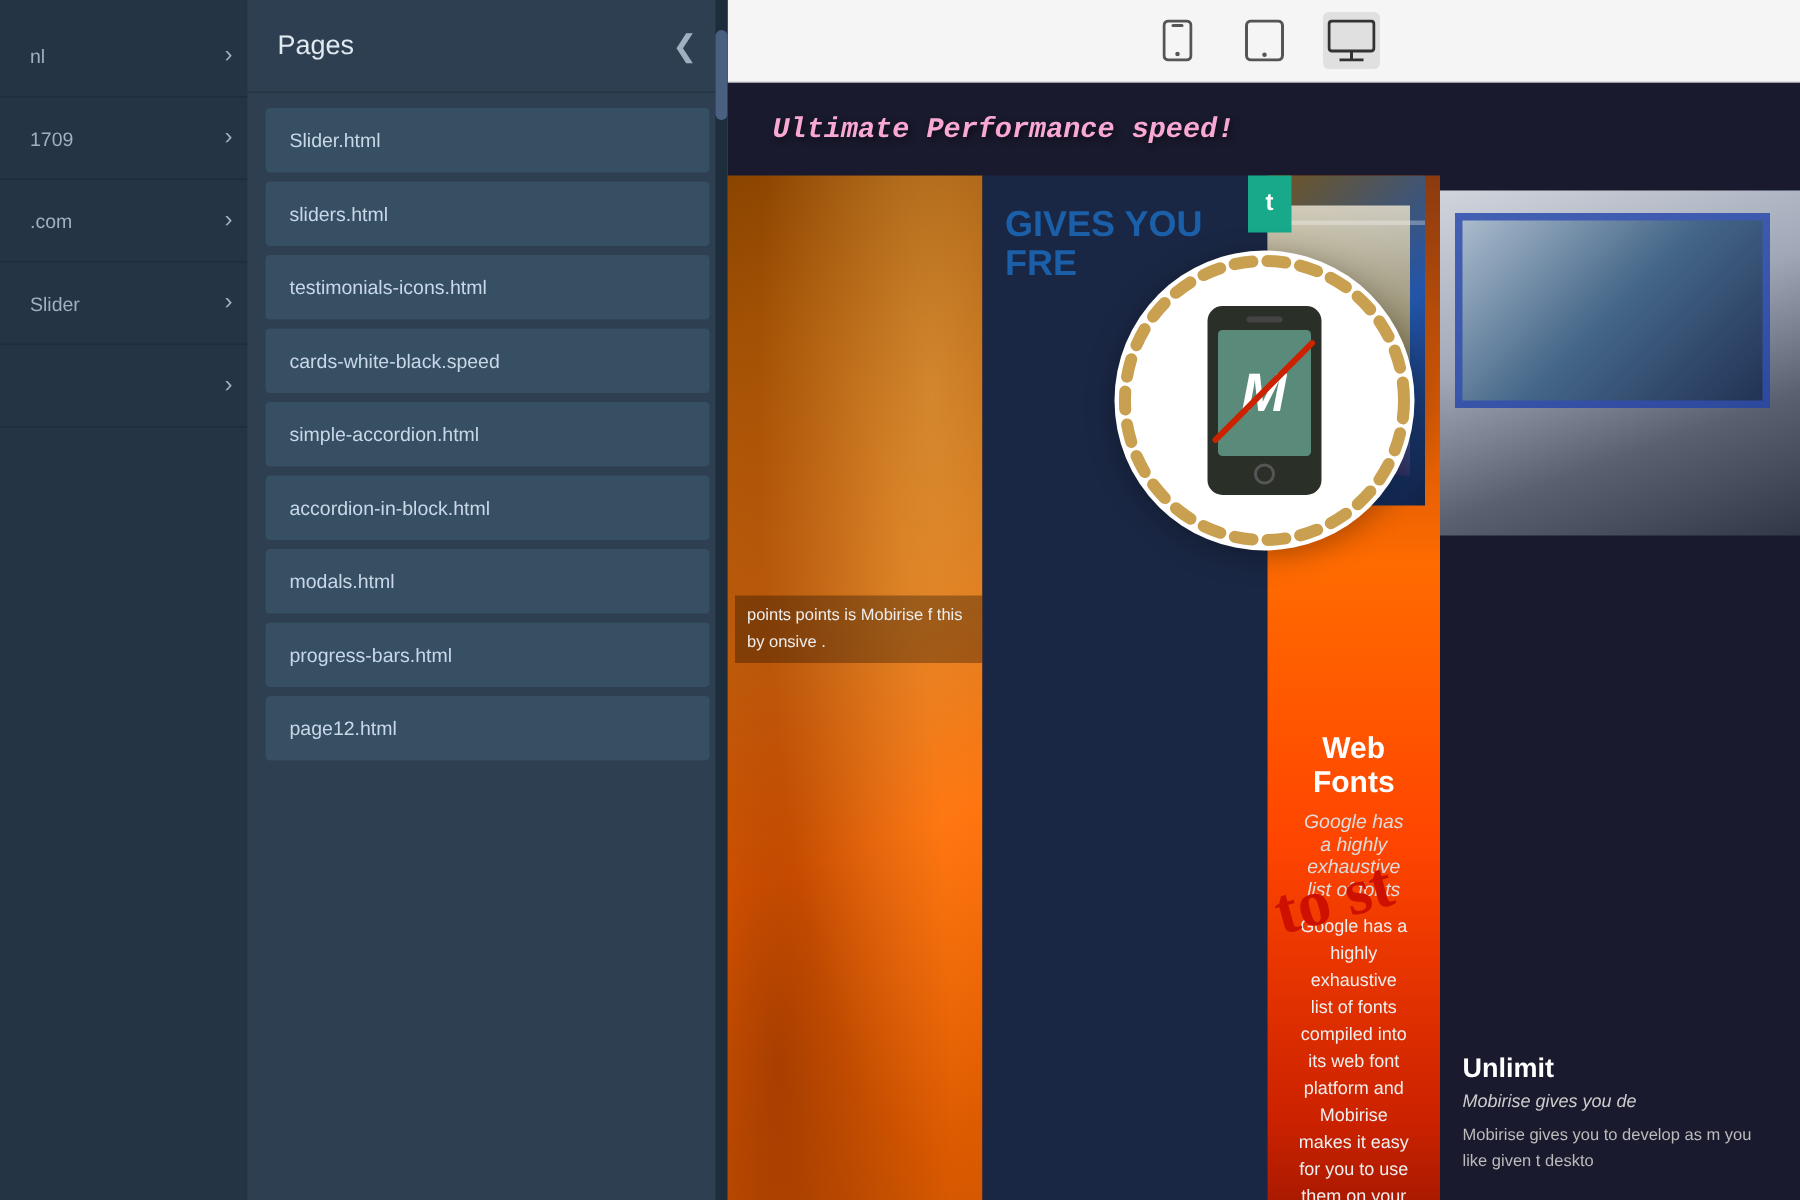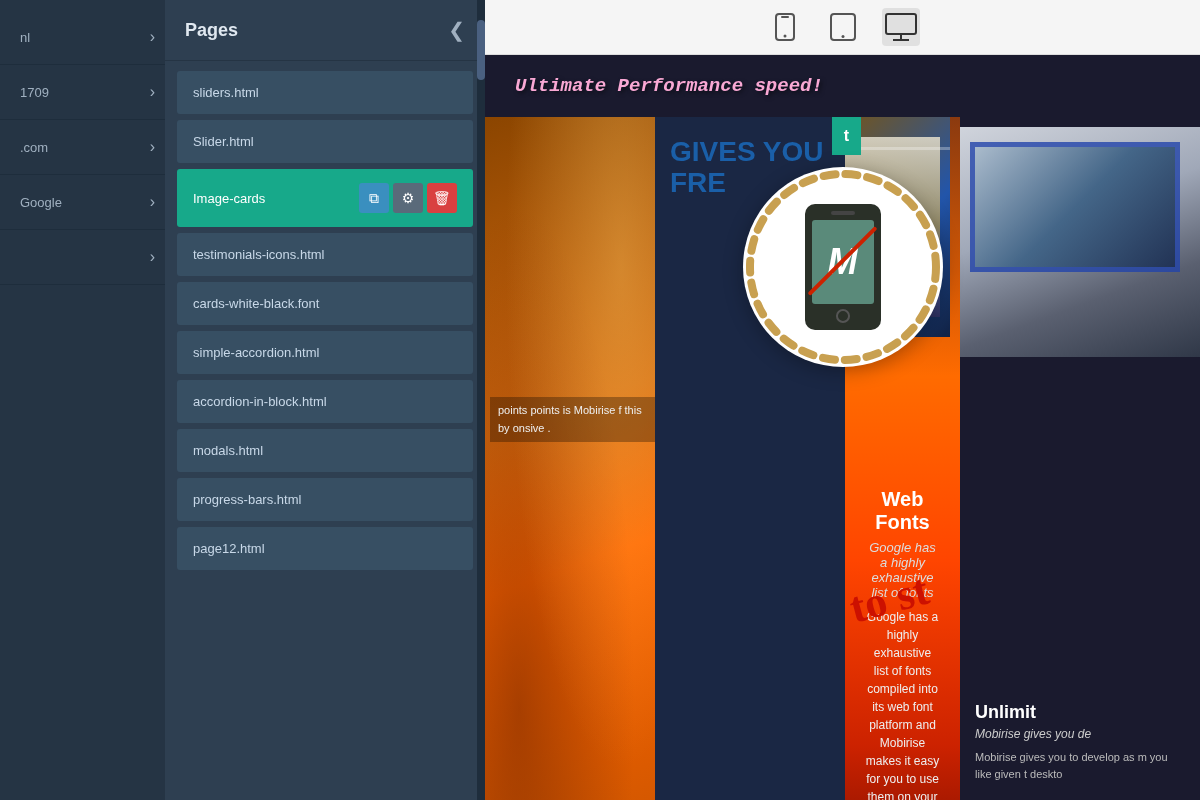--- a/index.html
+++ b/index.html
@@ -43,21 +43,21 @@
     #pages-header {
       display: flex;
       align-items: center;
       justify-content: space-between;
       padding: 18px 20px;
       border-bottom: 1px solid #253444;
     }
     #pages-title {
       color: #e0e8f0;
       font-size: 18px;
-      font-weight: 700;
+      font-weight: 400;
     }
     #pages-close-btn {
       color: #a0b0c0;
       font-size: 20px;
       cursor: pointer;
       background: none;
       border: none;
     }
     #pages-list {
       flex: 1;
@@ -269,21 +269,21 @@
   </div>
   <div class="sidebar-item">
     <span>1709</span>
     <span class="sidebar-chevron">›</span>
   </div>
   <div class="sidebar-item">
     <span>.com</span>
     <span class="sidebar-chevron">›</span>
   </div>
   <div class="sidebar-item">
-    <span>Google</span>
+    <span>Slider</span>
     <span class="sidebar-chevron">›</span>
   </div>
   <div class="sidebar-item">
     <span></span>
     <span class="sidebar-chevron">›</span>
   </div>
 </div>
 
 <div id="pages-panel">
 
@@ -292,43 +292,35 @@
   </div>
 
   <div id="pages-header">
     <span id="pages-title">Pages</span>
     <button id="pages-close-btn">❮</button>
   </div>
 
   <div id="pages-list">
 
     <div class="page-item">
+      <span>Slider.html</span>
+    </div>
+
+    <div class="page-item">
       <span>sliders.html</span>
     </div>
 
-    <div class="page-item">
-      <span>Slider.html</span>
-    </div>
-
-    <div class="page-item active">
-      <span>Image-cards</span>
-      <div class="page-item-actions">
-        <button class="page-action-btn btn-copy">⧉</button>
-        <button class="page-action-btn btn-settings">⚙</button>
-        <button class="page-action-btn btn-delete">🗑</button>
-      </div>
-    </div>
 
     <div class="page-item">
       <span>testimonials-icons.html</span>
     </div>
 
 
     <div class="page-item">
-      <span>cards-white-black.font</span>
+      <span>cards-white-black.speed</span>
     </div>
 
     <div class="page-item">
       <span>simple-accordion.html</span>
     </div>
 
     <div class="page-item">
       <span>accordion-in-block.html</span>
     </div>
 
@@ -392,21 +384,21 @@
 
 points is
 Mobirise
 f this by
 onsive
 .</span>
           </div>
         </div>
 
         <div style="width: 190px; flex-shrink:0; background: #1a2744; display:flex; align-items:flex-start; padding: 20px 15px; position: relative;">
-          <div style="color: #1a5fa8; font-size: 28px; font-weight: 900; line-height: 1.1;">GIVES YOU FRE</div>
+          <div style="color: #1a5fa8; font-size: 24px; font-weight: 900; line-height: 1.1;">GIVES YOU FRE</div>
 
           <div class="teal-btn" style="position:absolute; top:0; right:-16px; background: #17a98a; color:#fff; padding: 10px 12px; font-size:16px; font-weight:bold; z-index:5;">t</div>
         </div>
 
         <div style="flex:1; background: linear-gradient(180deg, #8B3A0F 0%, #FF6B00 35%, #FF4500 60%, #CC2200 85%, #881100 100%); position:relative; overflow:hidden;">
 
           <div style="position:absolute; top:0; right:10px; width:270px; height:220px; overflow:hidden; background: linear-gradient(135deg, #c8a870 0%, #7a5510 30%, #2255aa 70%, #112244 100%);">
             <div style="position:absolute; top:20px; left:20px; width:240px; height:180px; background: linear-gradient(to bottom, #ddd8c8 0%, #a09060 50%, #5060a0 80%, #303060 100%); opacity: 0.9;"></div>
 
             <div style="position:absolute; top:30px; left:0; width:100%; height:3px; background: rgba(255,255,255,0.3);"></div>

